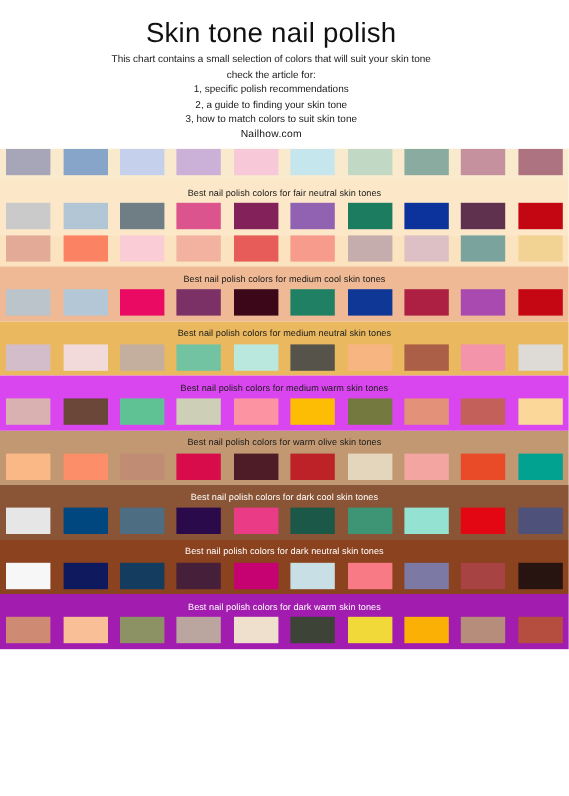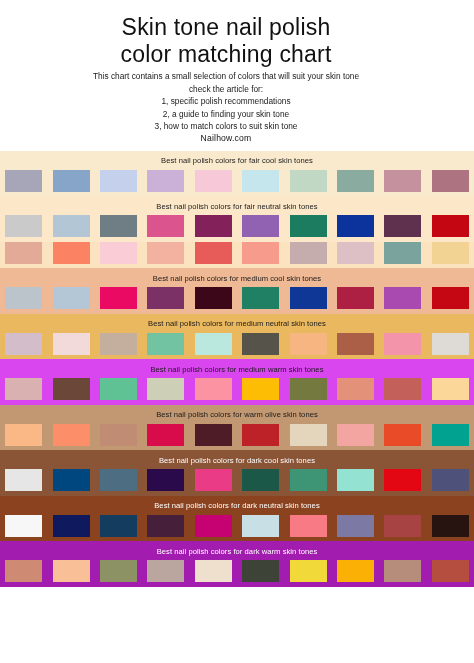--- a/index.html
+++ b/index.html
@@ -77,35 +77,33 @@
   }
 </style>
 </head>
 <body>
 
 <div id="page">
 
   <div class="header">
     <div class="title">
       <span>Skin tone nail polish</span><br>
-      <span>color matching chart</span>
     </div>
     <div class="desc">
       <span class="ln">This chart contains a small selection of colors that will suit your skin tone</span>
       <span class="ln">check the article for:</span>
       <span class="ln">1, specific polish recommendations</span>
       <span class="ln">2, a guide to finding your skin tone</span>
       <span class="ln">3, how to match colors to suit skin tone</span>
     </div>
     <div class="site">Nailhow.com</div>
   </div>
 
   <div class="rows" id="rows">
       <div class="row" style="background: rgb(250, 234, 205);">
-        <div class="row-label" style="color: rgb(26, 26, 26);">Best nail polish colors for fair cool skin tones</div>
         <div class="swatches">
           <div class="cell">
             <div class="sw" title="#a6a6b8" style="background: rgb(166, 166, 184);"></div>
           </div>
           <div class="cell">
             <div class="sw" title="#86a5c9" style="background: rgb(134, 165, 201);"></div>
           </div>
           <div class="cell">
             <div class="sw" title="#c4d0ec" style="background: rgb(196, 208, 236);"></div>
           </div>

